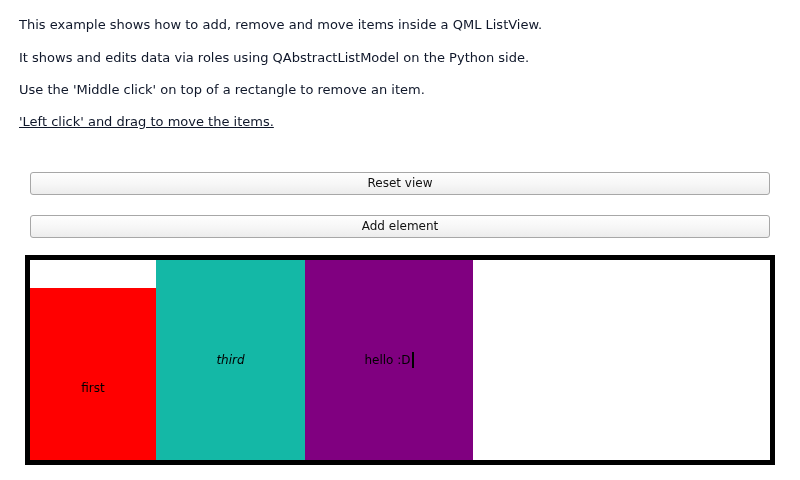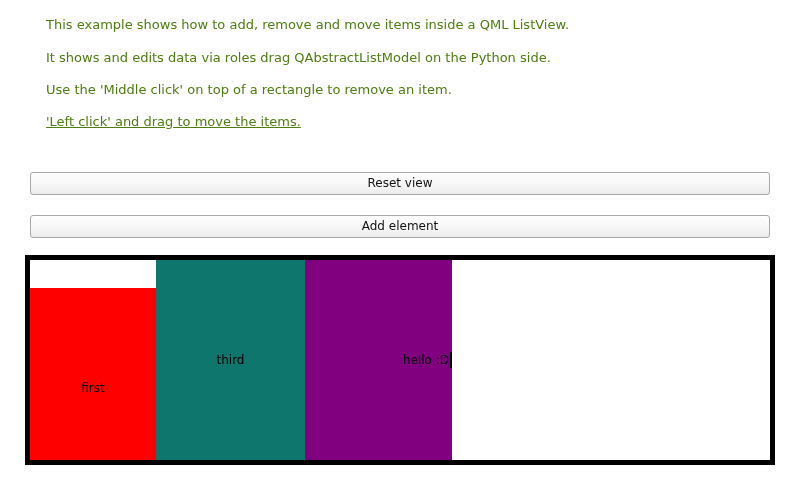--- a/index.html
+++ b/index.html
@@ -13,23 +13,22 @@
     position: relative;
     width: 800px; height: 480px;
     overflow: hidden;
     background: #ffffff;
   }
   .instruction-line {
     position: absolute;
     left: 19px;
     font-size: 13px;
     line-height: 17px;
-    color: #4d7c0f;
+    color: #0f172a;
     white-space: nowrap;
-    margin-left: 27px;
   }
   .instruction-line:nth-of-type(1) { top: 16px; }
   .instruction-line:nth-of-type(2) { top: 49px; }
   .instruction-line:nth-of-type(3) { top: 81px; }
   .instruction-line:nth-of-type(4) { top: 113px; text-decoration: underline; }
   .btn {
     position: absolute;
     left: 30px;
     width: 740px;
     height: 23px;
@@ -79,36 +78,36 @@
     margin-left: 1px;
   }
 </style>
 </head>
 <body>
 
 <div class="app">
 
   <div>
     <div class="instruction-line">This example shows how to add, remove and move items inside a QML ListView.</div>
-    <div class="instruction-line">It shows and edits data via roles drag QAbstractListModel on the Python side.</div>
+    <div class="instruction-line">It shows and edits data via roles using QAbstractListModel on the Python side.</div>
     <div class="instruction-line">Use the 'Middle click' on top of a rectangle to remove an item.</div>
     <div class="instruction-line">'Left click' and drag to move the items.</div>
   </div>
 
   <button class="btn btn-reset">Reset view</button>
   <button class="btn btn-add">Add element</button>
 
   <div class="listview-frame">
     <div class="listview-inner" id="listview-items">
         <div class="list-item" style="background: rgb(255, 0, 0); width: 126px; margin-top: 28px;">
           <span class="item-label">first</span>
         </div>
-        <div class="list-item" style="background: #0f766e; width: 149px;">
+        <div class="list-item" style="background: #14b8a6; width: 149px; font-style: italic;">
           <span class="item-label">third</span>
         </div>
-        <div class="list-item" style="background: rgb(128, 0, 128); width: 147px; justify-content: flex-end;">
+        <div class="list-item" style="background: rgb(128, 0, 128); width: 168px;">
           <span class="item-label">hello :D</span>
           <span class="text-cursor"></span>
         </div>
       </div>
   </div>
 
 </div>
 
 </body></html>

